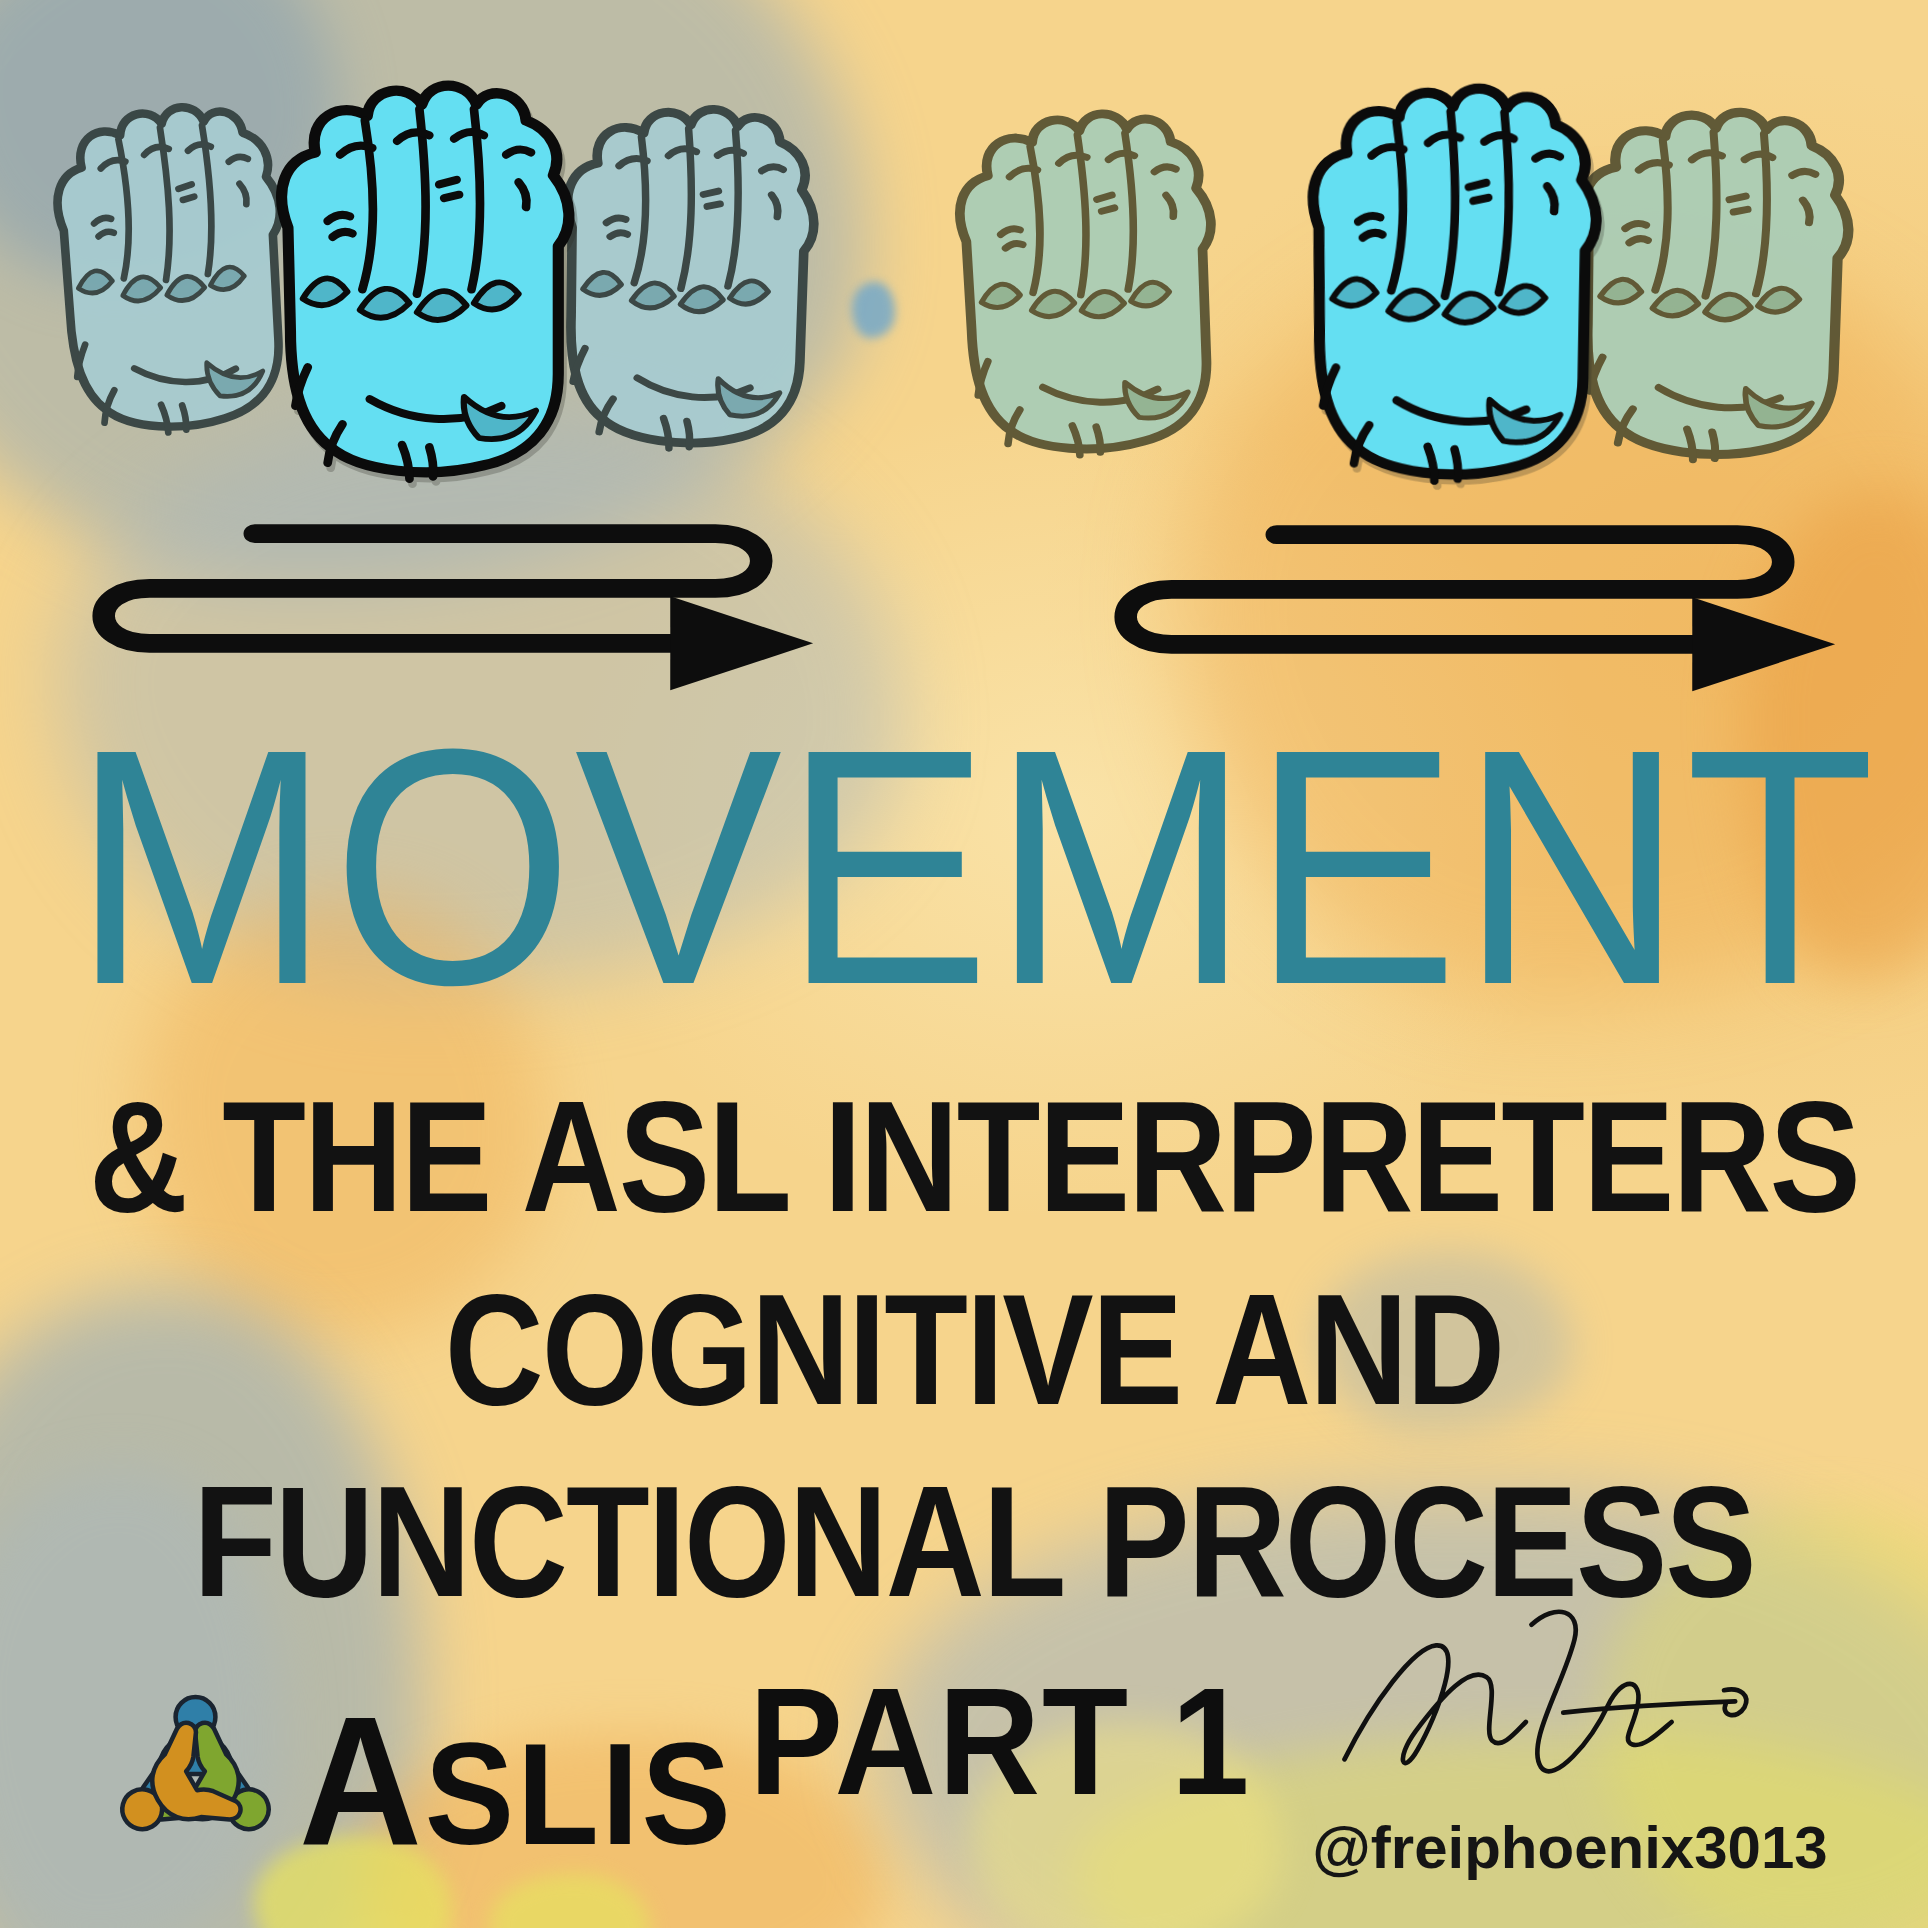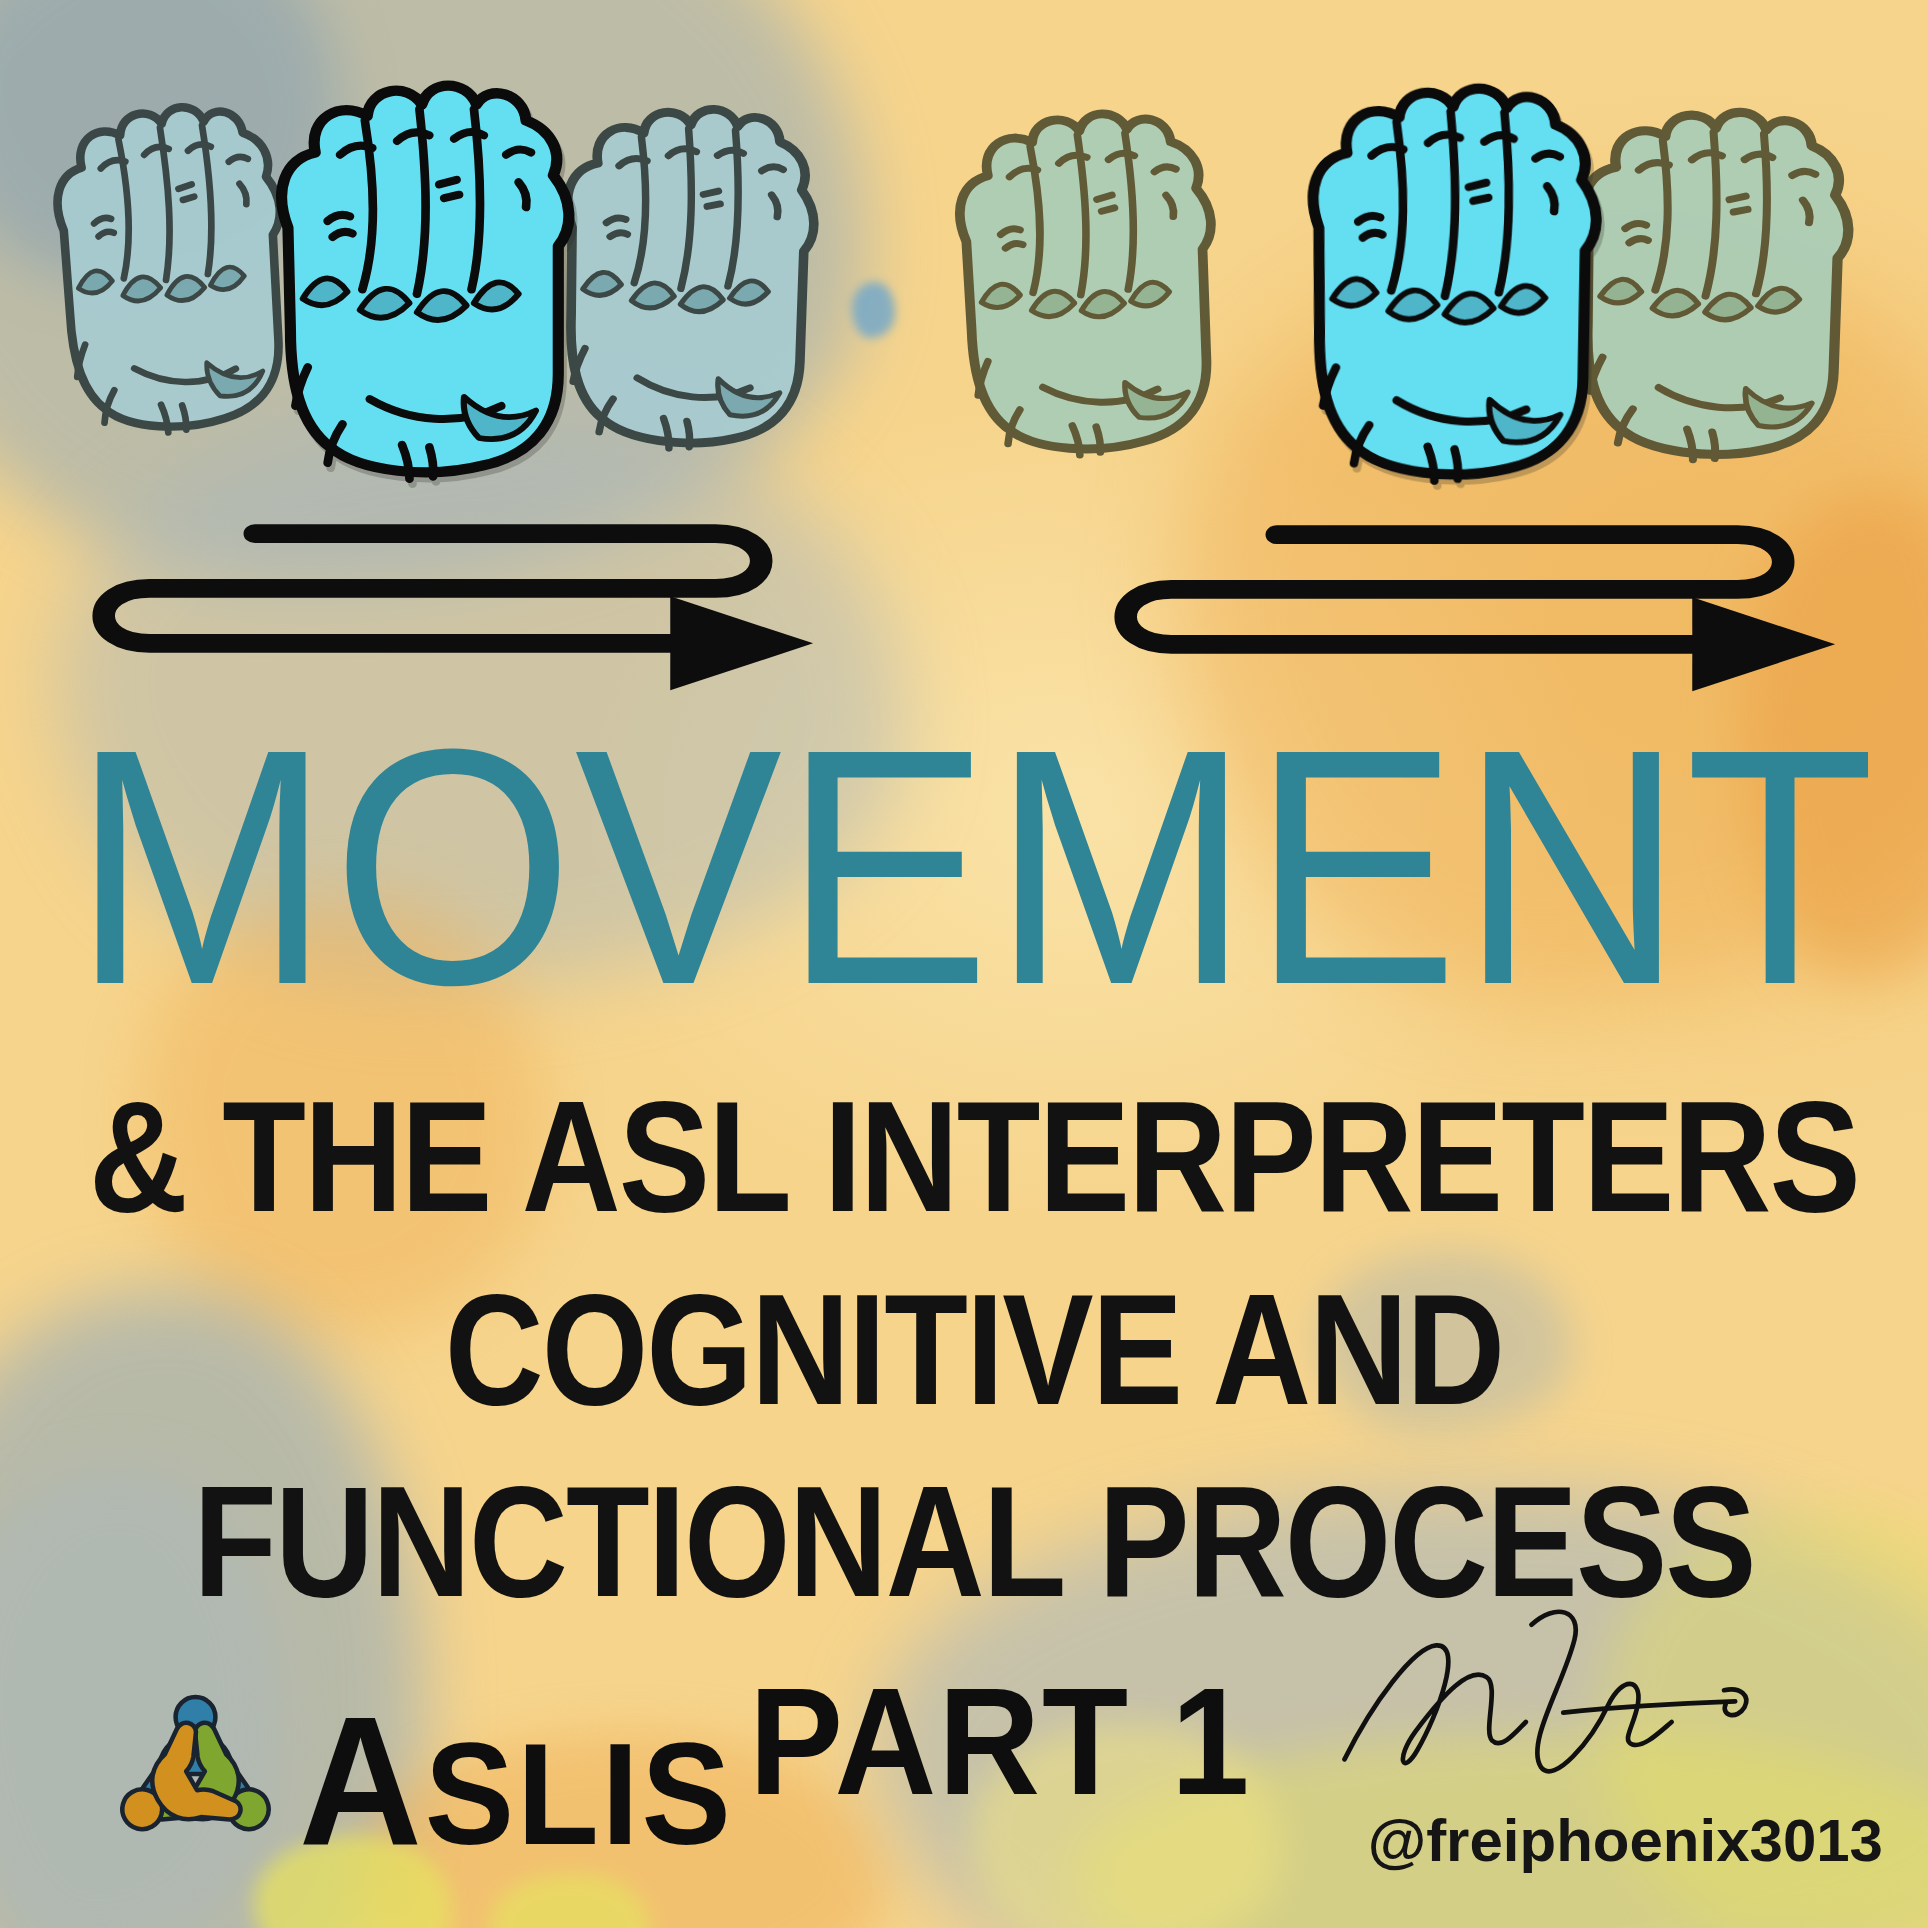--- a/index.html
+++ b/index.html
@@ -47,21 +47,21 @@
   }
   .brand-text::first-letter{font-size:1.27em;}
   .part{
     position:absolute;left:749px;top:1665px;margin:0;
     font-size:141px;font-weight:700;line-height:1;letter-spacing:1.9px;color:#0E0E0E;
     transform:scaleY(1.08);transform-origin:50% 0;white-space:nowrap;
   }
   .signature{position:absolute;left:1326px;top:1593px;width:452px;height:215px;}
   .sig-path{fill:none;stroke:#101010;stroke-width:5px;stroke-linecap:round;}
   .handle{
-    position:absolute;left:1234px;top:1797px;width:640px;margin:9px;text-align:right;
+    position:absolute;left:1234px;top:1797px;width:640px;margin:16px;text-align:center;
     font-size:60px;font-weight:700;letter-spacing:0;color:#151515;white-space:nowrap;
   }
 </style>
 </head>
 <body>
 
 <div class="poster">
 
   <div class="layer">
     <div class="sp" style="left:-132px;top:-160px;width:998px;height:744px;background:var(--splotch-blue);opacity:.55;filter:blur(34px);"></div>

